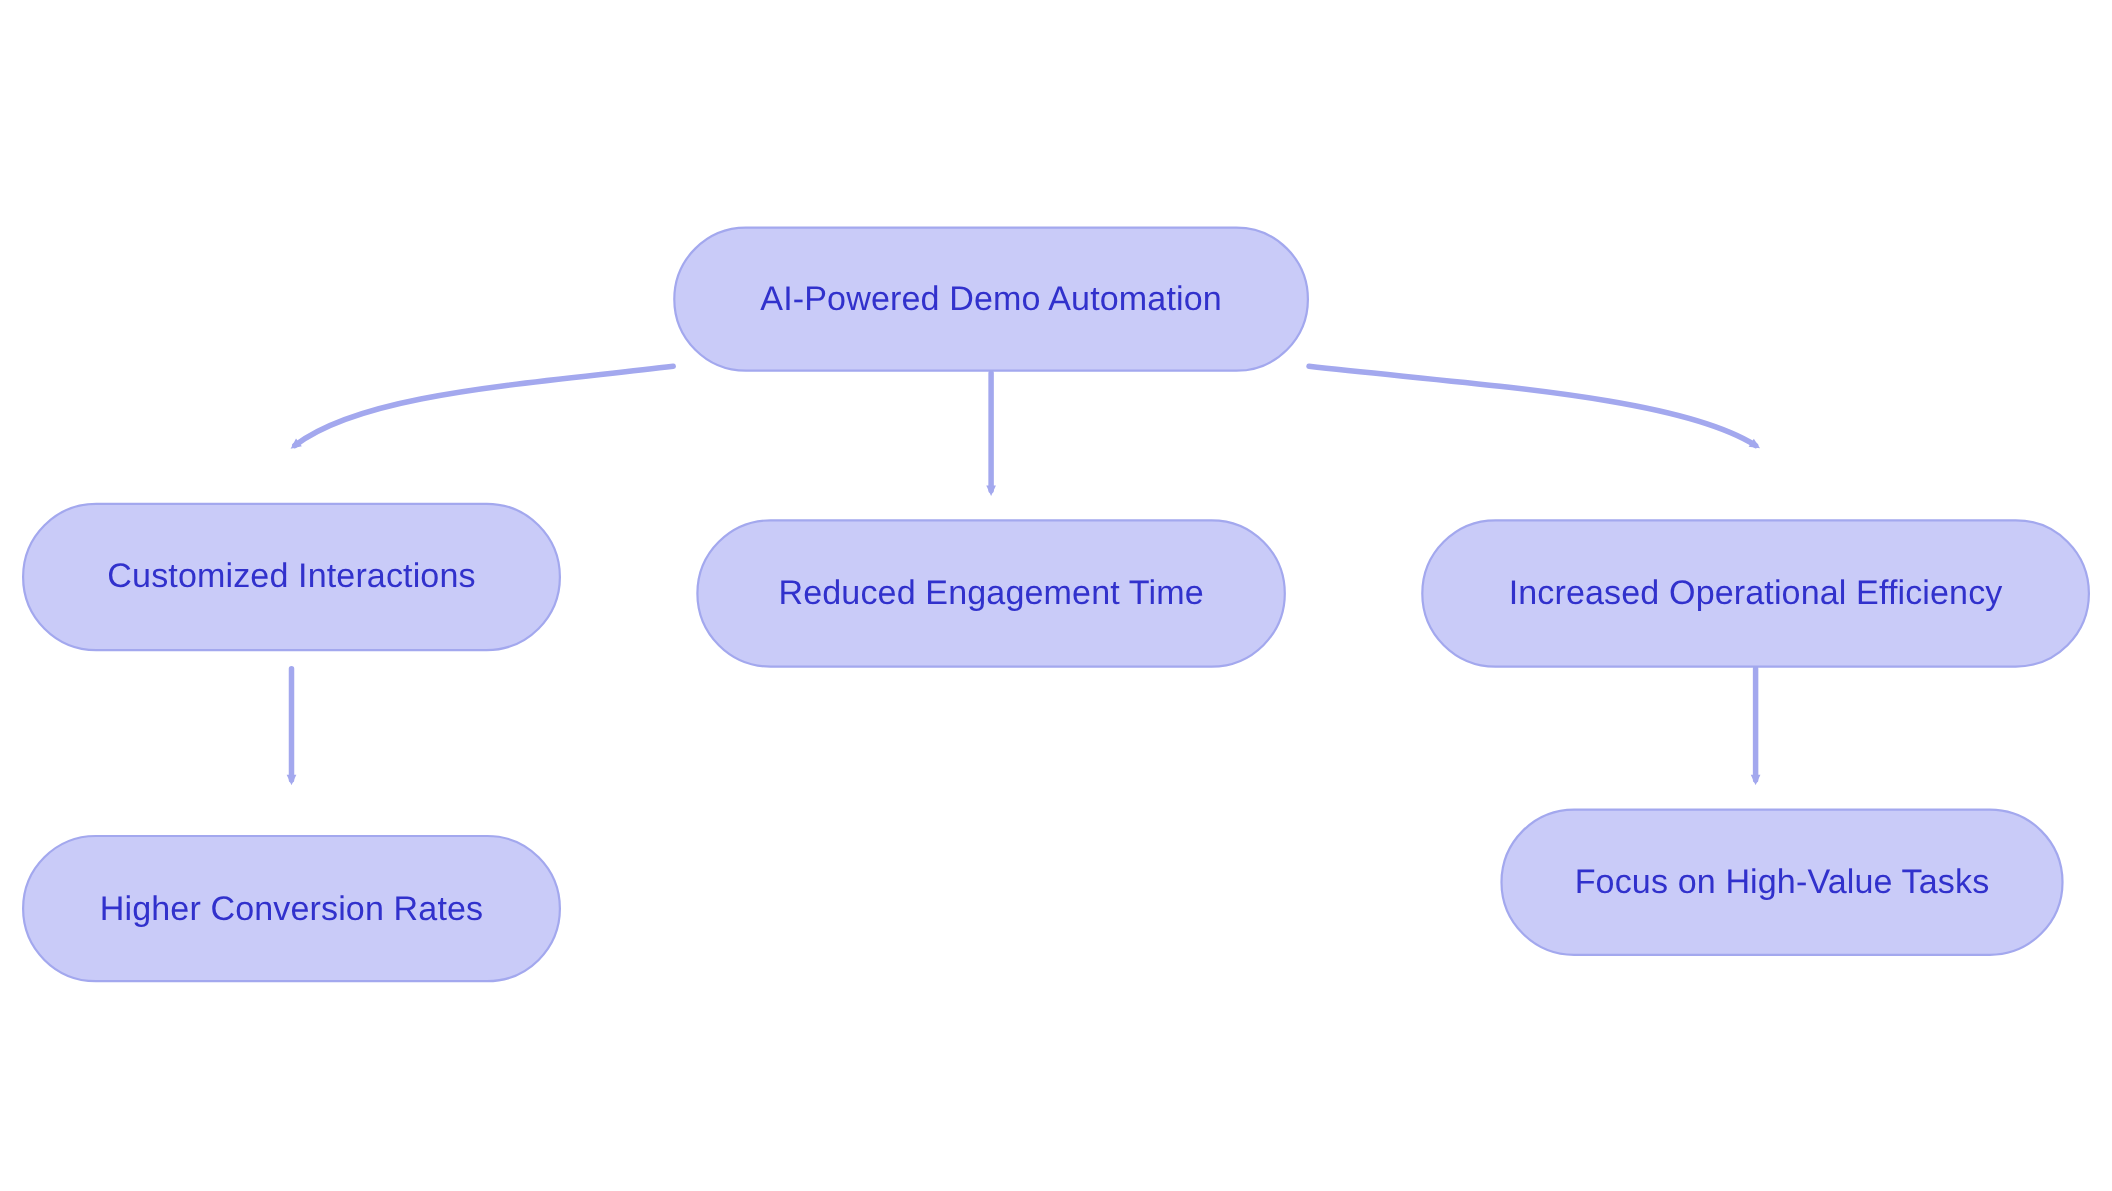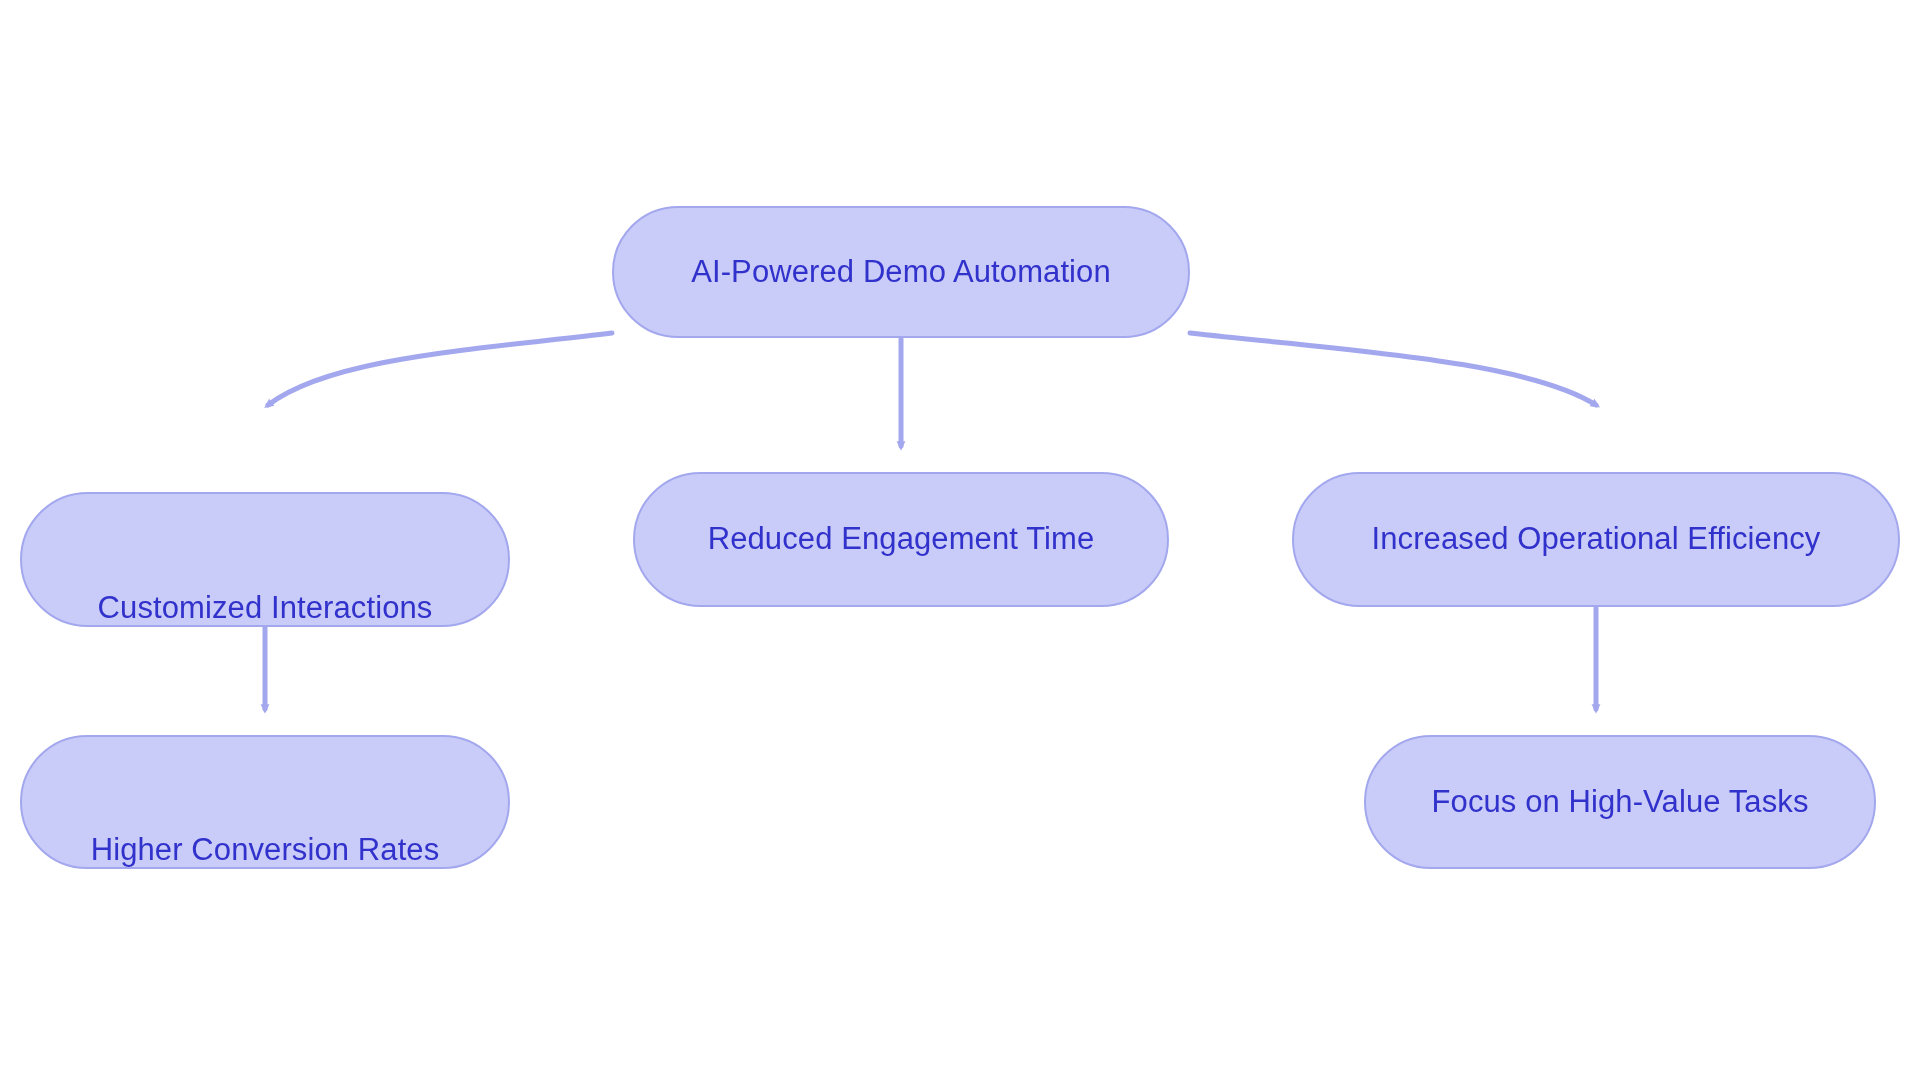--- a/index.html
+++ b/index.html
@@ -45,25 +45,25 @@
     white-space: nowrap;
     text-align: center;
   }
   .node-label {
     display: block;
     padding: 0 14px;
   }
   
   #node-root       { left: 612px;  top: 206px; width: 578px; height: 132px; }
   
-  #node-customized { left: 20px;   top: 492px; width: 490px; height: 135px; align-items: flex-end; }
+  #node-customized { left: 20px;   top: 457px; width: 490px; height: 135px; }
   #node-reduced    { left: 633px;  top: 472px; width: 536px; height: 135px; }
   #node-increased  { left: 1292px; top: 472px; width: 608px; height: 135px; }
   
-  #node-conversion { left: 20px;   top: 735px; width: 490px; height: 134px; align-items: flex-end; }
+  #node-conversion { left: 20px;   top: 759px; width: 490px; height: 134px; }
   #node-focus      { left: 1364px; top: 735px; width: 512px; height: 134px; }
 </style>
 </head>
 <body>
 
 <div id="canvas">
 
   <svg id="edges" viewBox="0 0 1920 1083" width="1920" height="1083" xmlns="http://www.w3.org/2000/svg">
     <defs>
       <marker id="arrowhead" markerWidth="10" markerHeight="10" refX="5.2" refY="5" orient="auto" markerUnits="userSpaceOnUse">

